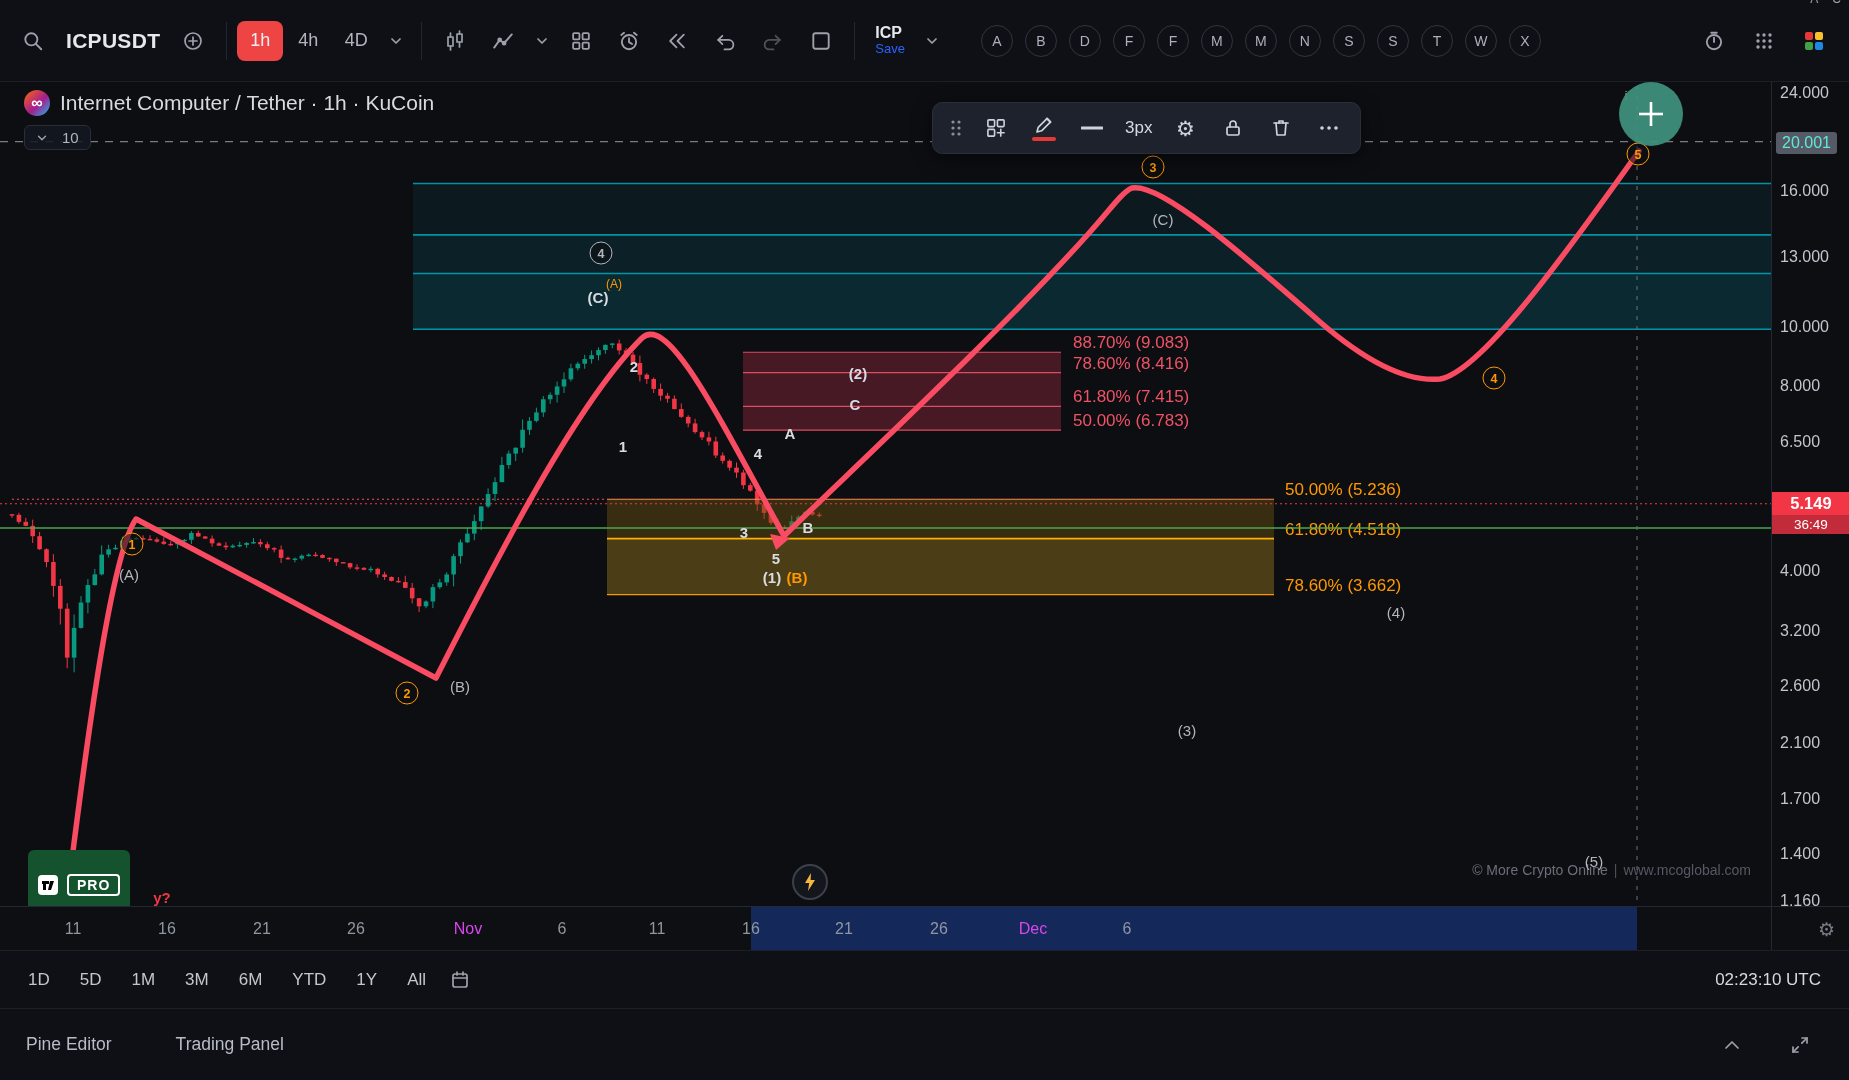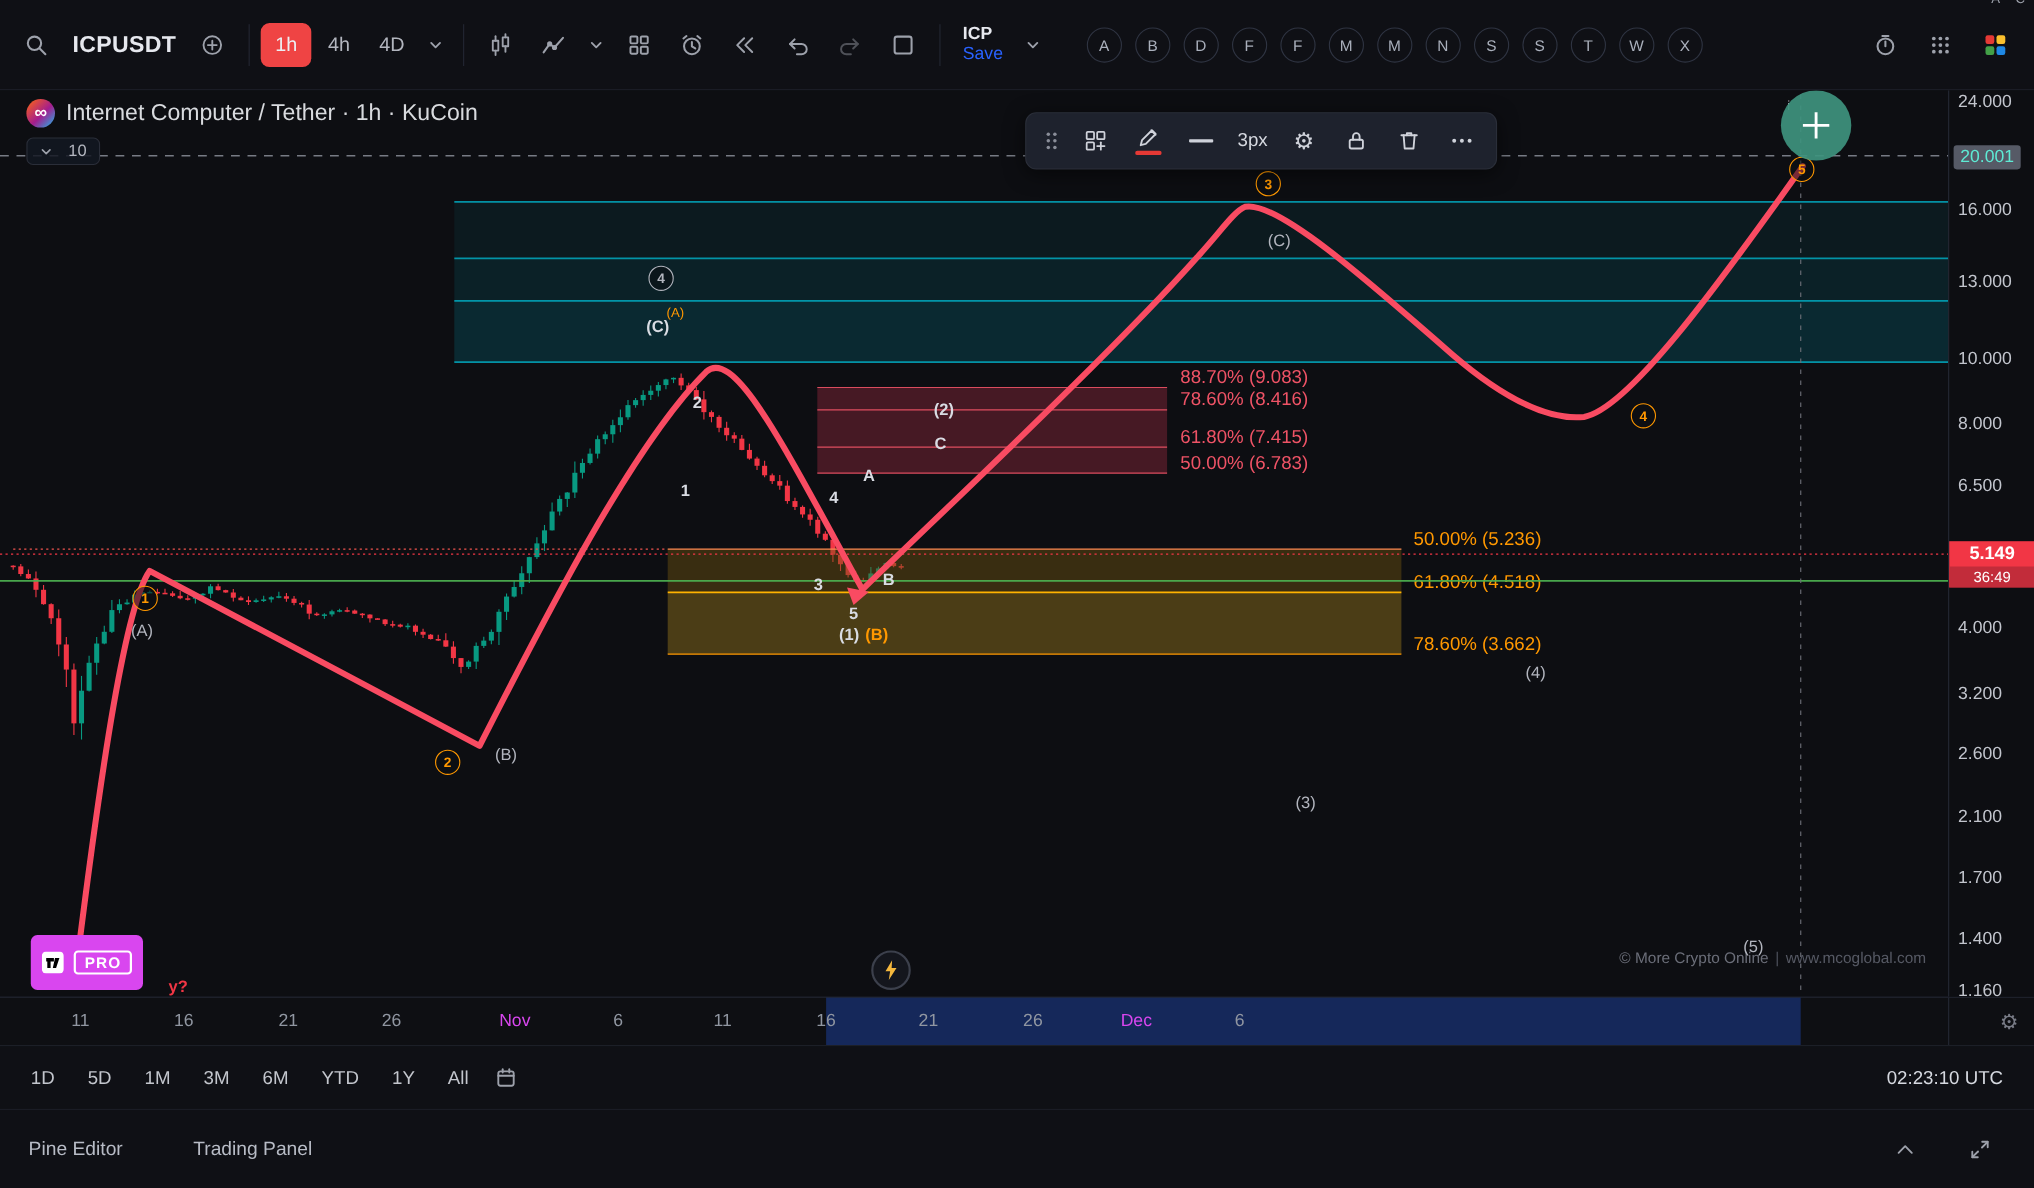--- a/index.html
+++ b/index.html
@@ -11,21 +11,21 @@
   #topbar{position:absolute;left:0;top:0;width:1849px;height:82px;background:#0f1015;border-bottom:1px solid #1c1f27;display:flex;align-items:center;padding:0 10px;box-sizing:border-box;gap:2px;z-index:20;}
   .icon-btn{width:46px;height:46px;border:none;background:transparent;color:#9da1ab;display:flex;align-items:center;justify-content:center;border-radius:6px;padding:0;flex:none;}
   .icon-btn.dim{opacity:.45;}
   .ic{stroke:#9da1ab;fill:none;stroke-width:1.7;stroke-linecap:round;stroke-linejoin:round;}
   #symbol-name{font-size:21px;font-weight:700;color:#e6e8ee;padding:0 8px;letter-spacing:.3px;}
   .tb-sep{width:1px;height:38px;background:#232733;margin:0 8px;flex:none;}
   .interval{font-size:18px;color:#b2b5be;background:transparent;border:none;width:46px;height:40px;border-radius:8px;flex:none;}
   .interval.active{background:#ef4444;color:#eceef3;}
   .save-box{display:flex;flex-direction:column;align-items:flex-start;line-height:1.15;padding:0 10px;flex:none;}
   .save-symbol{font-size:16px;color:#e6e8ee;font-weight:700;}
-  .save-label{font-size:16px;color:#2962ff;}
+  .save-label{font-size:13px;color:#2962ff;}
   #letter-row{display:flex;margin-left:26px;flex:none;}
   .letter-chip{width:32px;height:32px;border-radius:50%;border:1px solid #2f3442;color:#aab0bc;font-size:14px;display:flex;align-items:center;justify-content:center;margin:0 6px;background:transparent;flex:none;}
   .tb-right{margin-left:auto;display:flex;align-items:center;gap:4px;padding-right:2px;position:relative;}
   #corner-letters{position:absolute;right:-2px;top:-26px;display:flex;gap:14px;font-size:12px;color:#9da1ab;}
   .color-grid{display:grid;grid-template-columns:8px 8px;grid-gap:2px;}
   .color-grid i{width:8px;height:8px;border-radius:2px;display:block;}
 
   
   #chart-wrap{position:absolute;left:0;top:82px;width:1771px;height:824px;background:#0d0e12;overflow:hidden;}
   #chart-svg{position:absolute;left:0;top:0;z-index:1;}
@@ -48,21 +48,21 @@
   .ft-btn{width:42px;height:42px;border:none;background:transparent;color:#cfd2da;display:flex;flex-direction:column;align-items:center;justify-content:center;border-radius:6px;padding:0;flex:none;gap:2px;}
   .ft-btn .ic{stroke:#cfd2da;}
   .pencil-underline{width:24px;height:4px;background:#e53935;border-radius:2px;}
   .thickness{color:#d6d9e0;font-size:17px;padding:0 6px;}
   .gear-glyph{font-size:21px;color:#cfd2da;line-height:1;}
 
   #green-plus{position:absolute;left:1619px;top:0;width:64px;height:64px;border-radius:50%;background:rgba(62,146,126,.92);display:flex;align-items:center;justify-content:center;z-index:8;}
   #watermark{position:absolute;right:20px;top:780px;font-size:14px;color:#6b6e79;z-index:2;white-space:nowrap;}
   #watermark .wm-sep{color:#4c4f59;margin:0 6px;}
   #watermark .url{color:#565964;}
-  #pro-logo{position:absolute;left:28px;top:768px;height:34px;background:#d946ef;border-radius:6px;display:flex;align-items:center;gap:9px;padding:8px 10px;z-index:4;}
+  #pro-logo{position:absolute;left:28px;top:768px;height:34px;background:#14532d;border-radius:6px;display:flex;align-items:center;gap:9px;padding:18px 10px;z-index:4;}
   .pro-box{border:2px solid #fff;border-radius:4px;color:#fff;font-weight:700;font-size:14px;padding:1px 8px;letter-spacing:1px;}
   #lightning{position:absolute;left:792px;top:782px;width:36px;height:36px;border-radius:50%;border:2px solid #3c404c;background:#14161d;display:flex;align-items:center;justify-content:center;z-index:4;box-sizing:border-box;}
 
   
   #price-axis{position:absolute;left:1771px;top:82px;width:78px;height:824px;background:#0d0e12;border-left:1px solid #242835;z-index:10;}
   .pa-tick{position:absolute;left:8px;font-size:16px;color:#c2c5cd;line-height:20px;white-space:nowrap;}
   .pa-boxed{background:#565a66;color:#5eead4;border-radius:3px;padding:1px 6px;left:4px;}
   .price-tag{position:absolute;left:0;width:78px;background:#f23645;color:#fff;text-align:center;z-index:2;}
   .price-tag .pt-main{font-size:16.5px;font-weight:700;line-height:23px;}
   .price-tag .pt-count{font-size:13.5px;line-height:19px;background:#c22c3a;}

